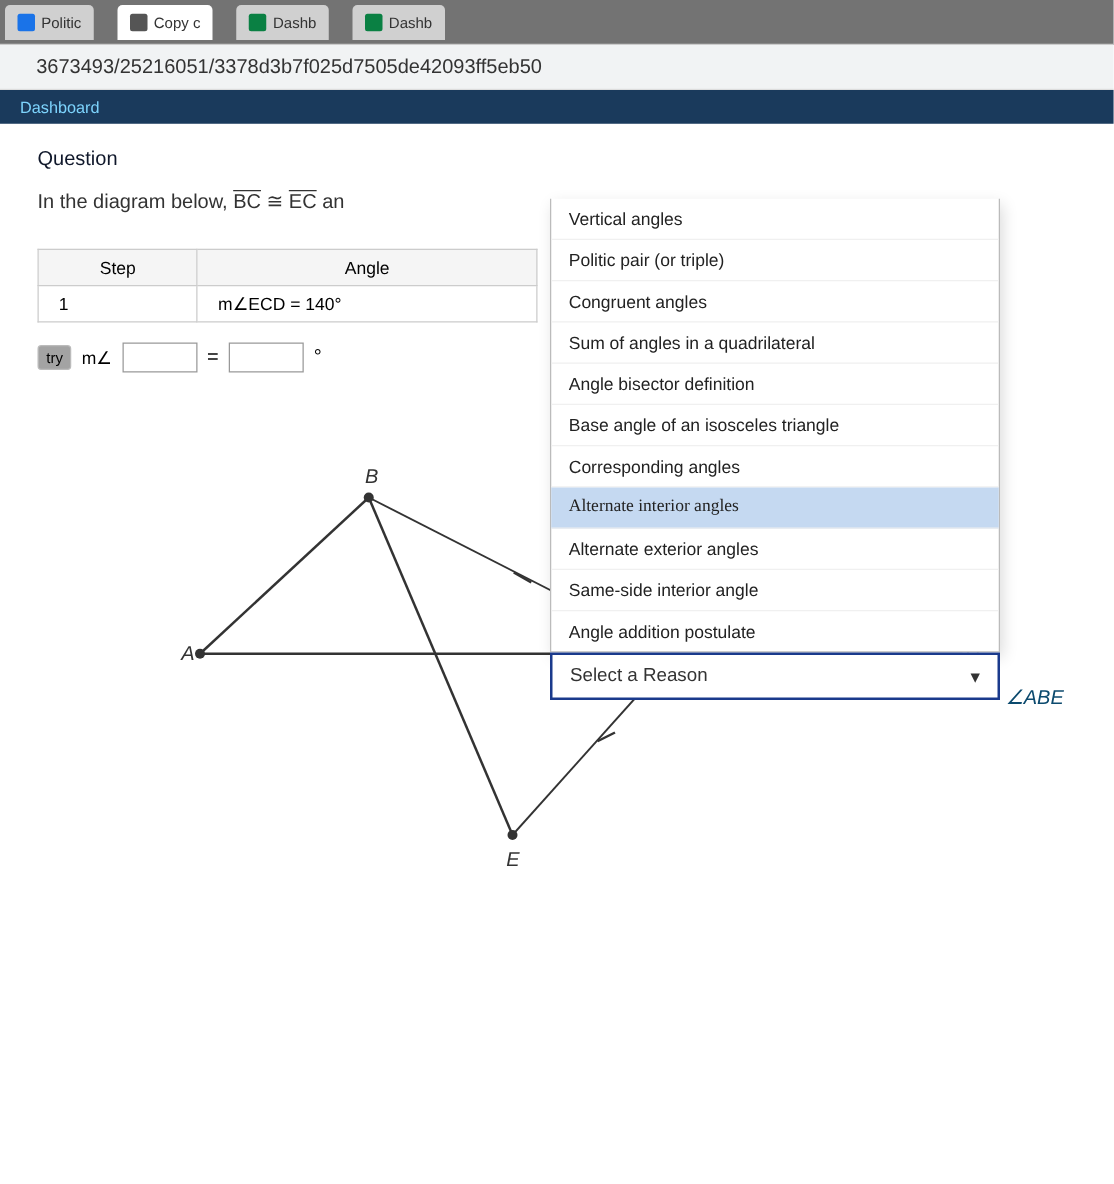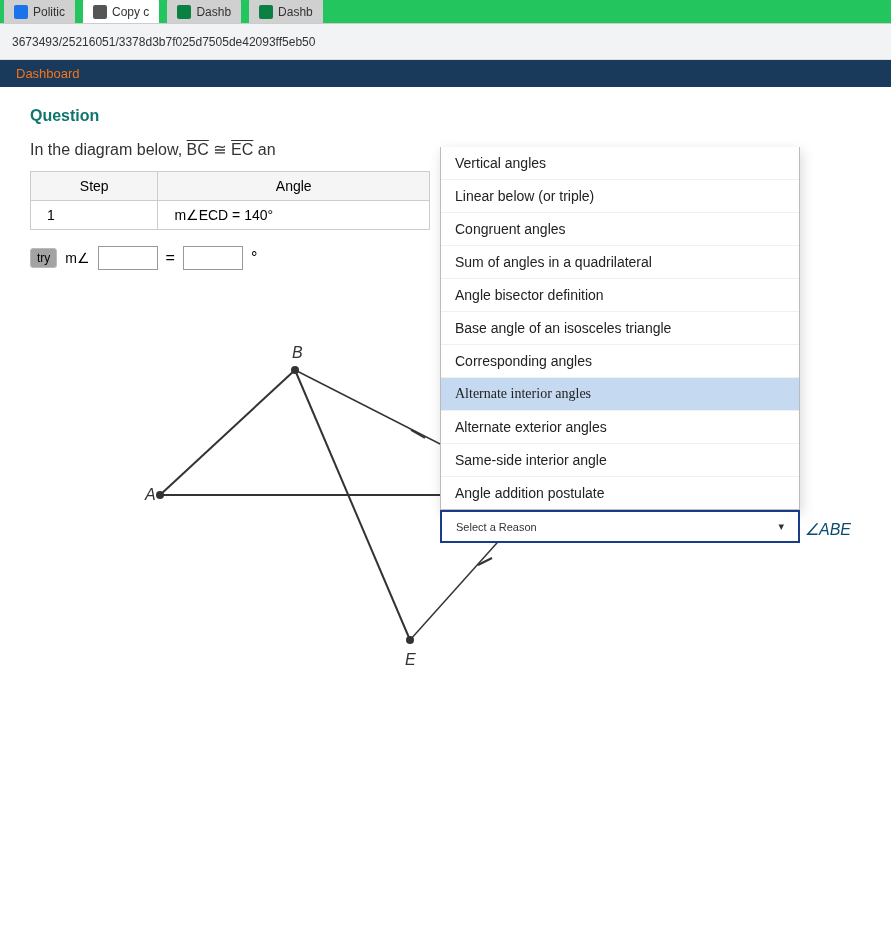--- a/index.html
+++ b/index.html
@@ -9,25 +9,25 @@
       width: 891px;
       min-height: 947px;
       overflow-x: hidden;
       position: relative;
     }
 
     
     .tab-bar {
       display: flex;
       align-items: center;
-      background: #22c55e;
-      height: 24px;
+      background: #737373;
+      height: 36px;
       border-bottom: 1px solid #ccc;
       padding: 0 4px;
-      gap: 8px;
+      gap: 19px;
       overflow: hidden;
     }
     .tab {
       display: flex;
       align-items: center;
       padding: 0 10px;
       height: 28px;
       background: #d0d0d0;
       border-radius: 4px 4px 0 0;
       font-size: 12px;
@@ -48,51 +48,51 @@
     }
     .tab-icon.blue { background: #1a73e8; }
     .tab-icon.green { background: #0a8043; }
 
     
     .url-bar {
       height: 36px;
       background: #f1f3f4;
       display: flex;
       align-items: center;
-      padding: 0 12px;
-      font-size: 12px;
+      padding: 0 29px;
+      font-size: 16px;
       color: #333;
       border-bottom: 1px solid #ddd;
     }
 
     
     .app-header {
       background: #1a3a5c;
-      color: #f97316;
+      color: #7dd3fc;
       padding: 6px 16px;
       font-size: 13px;
     }
 
     
     .main-content {
       padding: 20px 30px;
       position: relative;
     }
 
     .question-label {
       font-size: 16px;
-      font-weight: bold;
-      color: #0f766e;
+      font-weight: normal;
+      color: #0f172a;
       margin-bottom: 12px;
     }
 
     .question-text {
       font-size: 16px;
       color: #333;
-      margin-bottom: 8px;
+      margin-bottom: 24px;
       line-height: 1.6;
     }
 
     .overline {
       text-decoration: overline;
       font-weight: normal;
     }
 
     
     .proof-table {
@@ -142,27 +142,27 @@
     
     .dropdown-container {
       position: absolute;
       top: 60px;
       left: 440px;
       z-index: 100;
     }
 
     .select-reason-bar {
       display: flex;
-      align-items: center;
+      align-items: flex-start;
       justify-content: space-between;
       background: #fff;
       border: 2px solid #1a3a8c;
       padding: 8px 14px;
       width: 360px;
-      font-size: 11px;
+      font-size: 15px;
       color: #333;
       cursor: pointer;
     }
 
     .dropdown-menu {
       background: #fff;
       border: 1px solid #bbb;
       border-top: none;
       width: 360px;
       box-shadow: 2px 4px 12px rgba(0,0,0,0.15);
@@ -260,21 +260,21 @@
     <span class="angle-symbol">m∠</span>
     <span class="blank-input"></span>
     <span>=</span>
     <span class="blank-input"></span>
     <span>°</span>
   </div>
 
   <div class="dropdown-container">
     <div class="dropdown-menu">
       <div class="dropdown-item">Vertical angles</div>
-      <div class="dropdown-item">Linear below (or triple)</div>
+      <div class="dropdown-item">Politic pair (or triple)</div>
       <div class="dropdown-item">Congruent angles</div>
       <div class="dropdown-item">Sum of angles in a quadrilateral</div>
       <div class="dropdown-item">Angle bisector definition</div>
       <div class="dropdown-item">Base angle of an isosceles triangle</div>
       <div class="dropdown-item">Corresponding angles</div>
       <div class="dropdown-item selected">Alternate interior angles</div>
       <div class="dropdown-item">Alternate exterior angles</div>
       <div class="dropdown-item">Same-side interior angle</div>
       <div class="dropdown-item">Angle addition postulate</div>
     </div>

